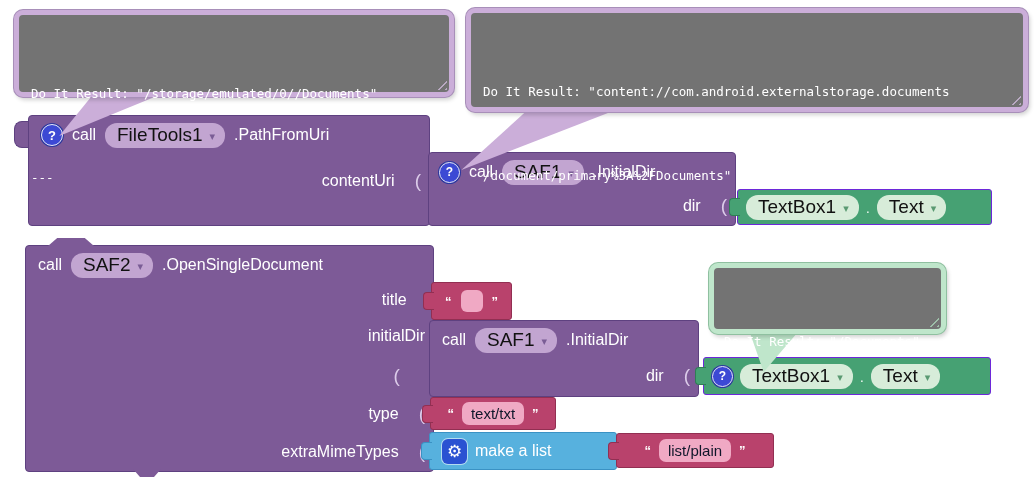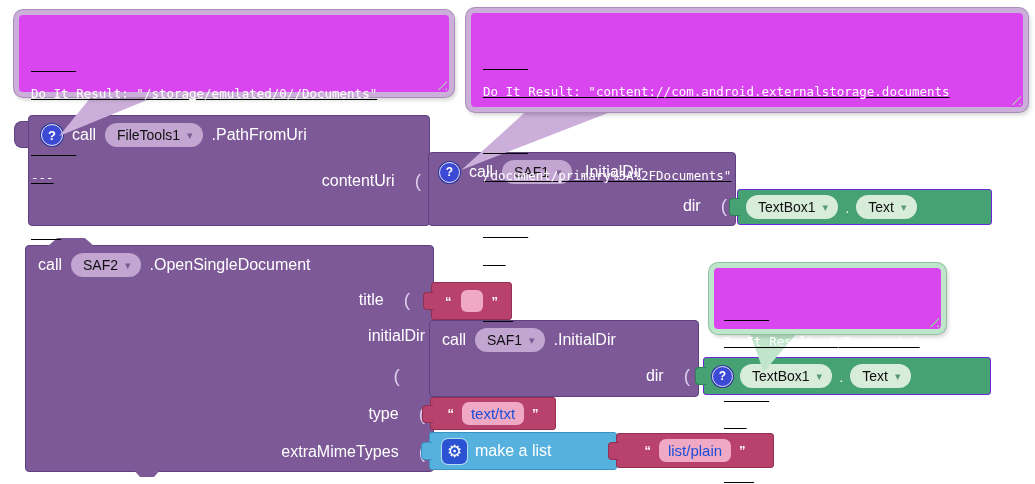--- a/index.html
+++ b/index.html
@@ -1,20 +1,20 @@
 <!DOCTYPE html>
 <html><head>
 <meta charset="utf-8">
 <style>
   html,body{margin:0;padding:0;background:#fff;}
   #canvas{position:relative;width:1035px;height:484px;background:#ffffff;overflow:hidden;
           font-family:"Liberation Sans",sans-serif;}
 
   
-  .bubble{position:absolute;border-radius:9px;background:#d946ef;z-index:6;text-decoration:underline;}
+  .bubble{position:absolute;border-radius:9px;background:#737373;z-index:6;}
   .bubble.purple{border:5px solid #cbaed9;box-shadow:0 0 0 1px #a88fb9,2px 3px 4px rgba(0,0,0,.18);}
   .bubble.green{border:5px solid #bfe6cb;box-shadow:0 0 0 1px #8fc0a0,2px 3px 4px rgba(0,0,0,.18);}
   .bubble-text{padding:9px 12px 6px;font-family:"DejaVu Sans Mono",monospace;font-size:12.5px;
                color:#ffffff;line-height:28px;white-space:pre;}
   .bubble.green .bubble-text{padding:6px 10px;line-height:27px;}
   .tail{position:absolute;z-index:5;}
   .tail.purple{background:#cbaed9;}
   .tail.green{background:#bfe6cb;}
   .grip{position:absolute;right:2px;bottom:2px;width:12px;height:12px;
         clip-path:polygon(100% 0,100% 100%,0 100%);
@@ -26,38 +26,38 @@
   .purple-block{background:#7d5a97;border:1px solid #5e4180;}
   .green-block{background:#46a173;border:1px solid #6d28d9;border-radius:3px;}
   .red-block{background:#b9426c;border:1px solid #922f52;border-radius:3px;}
   .blue-block{background:#57b1de;border:1px solid #3a92c4;border-radius:3px;}
 
   .hdr{position:absolute;left:12px;top:5px;height:28px;display:flex;align-items:center;gap:9px;
        font-size:16px;white-space:nowrap;}
   .row-flex{display:flex;align-items:center;gap:7px;height:100%;padding:0 8px;white-space:nowrap;}
 
   .pill{display:inline-flex;align-items:center;gap:7px;border-radius:12px;padding:2px 10px 3px 12px;
-        font-size:14px;color:#111;cursor:pointer;line-height:18px;}
+        font-size:19px;color:#111;cursor:pointer;line-height:18px;}
   .pill.lav{background:#c2a5d1;}
   .pill.grn{background:#d7ecd9;}
   .arrow::before{content:"▾";font-size:11px;}
   .pill.lav .arrow::before{color:#7a5d95;}
   .pill.grn .arrow::before{color:#5a9a72;}
 
   .help{width:22px;height:22px;border-radius:50%;background:#3c49d4;border:1.5px solid #e8e9f8;
         box-shadow:0 0 0 1px #2b379e;display:flex;align-items:center;justify-content:center;
         color:#fff;font-weight:bold;font-size:13px;box-sizing:border-box;cursor:pointer;flex:0 0 auto;}
   .help.small{width:21px;height:21px;font-size:12px;}
 
   .param{position:absolute;display:flex;align-items:center;gap:20px;height:26px;font-size:16px;
          color:#fff;white-space:nowrap;}
   .socket::before{content:"(";color:#dccbe9;font-size:19px;}
 
   .quote{font-size:13px;color:#fff;font-weight:bold;}
-  .field{background:#f0a9c4;border-radius:7px;color:#1d4ed8;font-size:15px;padding:1px 9px 2px;
+  .field{background:#f0a9c4;border-radius:7px;color:#0f172a;font-size:15px;padding:1px 9px 2px;
          min-height:20px;display:inline-flex;align-items:center;text-align:center;}
   .field.empty{width:22px;height:22px;padding:0;border-radius:6px;}
 
   .gear{width:25px;height:25px;border-radius:6px;background:#2a52d2;box-shadow:0 0 0 1px rgba(255,255,255,.55);
         display:flex;align-items:center;justify-content:center;cursor:pointer;flex:0 0 auto;}
   .gear::before{content:"⚙";color:#fff;font-size:17px;line-height:1;}
 
   .plug{position:absolute;width:10px;height:16px;left:-9px;border-radius:4px 0 0 4px;}
   .plug.red{background:#b9426c;border:1px solid #922f52;border-right:none;}
   .plug.grn{background:#46a173;border:1px solid #2f7e55;border-right:none;}
@@ -152,21 +152,21 @@
   <div class="notch" style="left:133px;top:469px;width:28px;height:8px;clip-path:polygon(0 0,100% 0,75% 100%,25% 100%);"></div>
   <div class="block purple-block" style="left:25px;top:245px;width:407px;height:225px;">
     <div class="hdr">
       <span>call</span>
       <span class="pill lav">
         <span>SAF2</span>
         <span class="arrow"></span>
       </span>
       <span>.OpenSingleDocument</span>
     </div>
-    <div class="param" style="right:23px;top:41px;">
+    <div class="param" style="right:0;top:41px;">
       <span>title</span>
       <span class="socket"></span>
     </div>
     <div class="param" style="right:8px;top:81px;flex-direction:column;">
       <span>initialDir</span>
       <span class="socket"></span>
     </div>
     <div class="param" style="right:8px;top:155px;">
       <span>type</span>
       <span class="socket"></span>

